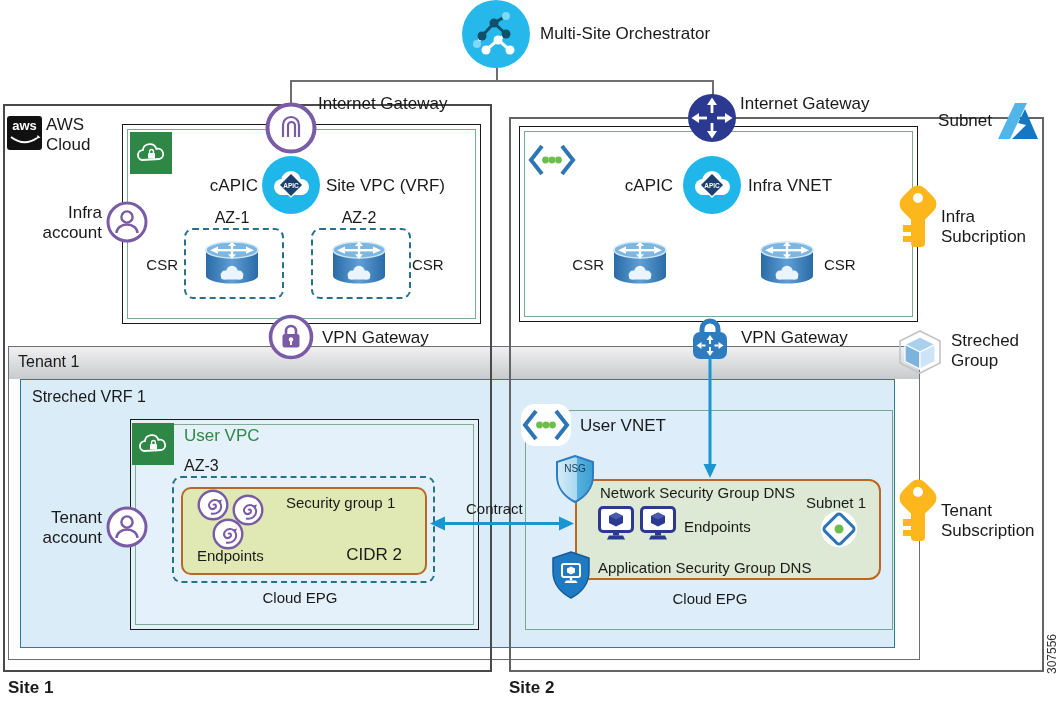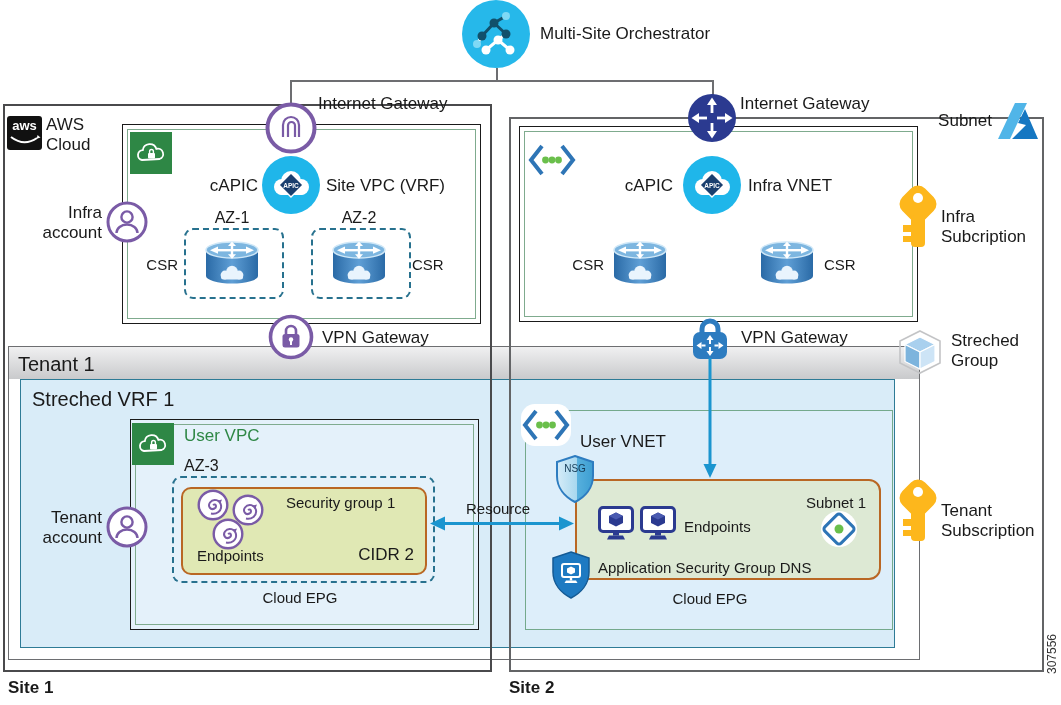--- a/index.html
+++ b/index.html
@@ -1,18 +1,18 @@
 <!DOCTYPE html>
 <html><head>
 <meta charset="utf-8">
 <style>
   html,body{margin:0;padding:0;background:#fff;}
   .stage{position:relative;width:1061px;height:705px;background:#fff;
          font-family:"Liberation Sans", sans-serif;color:#1a1a1a;overflow:hidden;}
-  .lbl{position:absolute;font-size:20px;line-height:1.15;white-space:nowrap;z-index:6;}
+  .lbl{position:absolute;font-size:16px;line-height:1.15;white-space:nowrap;z-index:6;}
   .big{font-size:17px;}
   .sm{font-size:16px;}
   .md{font-size:15px;}
   .bold{font-weight:bold;}
   .line{position:absolute;background:#6d6e71;z-index:1;}
   .sitebox{position:absolute;border:2px solid #55565a;background:transparent;z-index:5;}
   .infrabox{position:absolute;border:1.5px solid #1a1a1a;background:#fff;z-index:3;}
   .innergreen{position:absolute;inset:4px;border:1.5px solid #7fab8e;}
   .dashedbox{position:absolute;border:2px dashed #27718e;border-radius:9px;z-index:4;}
   .tenantbox{position:absolute;border:1.5px solid #6d6e71;z-index:1;}
@@ -211,21 +211,21 @@
     <path d="M25 10.5 l-5 1.2 3.2 3.4 z" fill="#7a5ba6"></path>
   </svg>
   <svg class="icon" style="left:212px;top:518px;" width="32" height="32" viewBox="0 0 32 32">
     <circle cx="16" cy="16" r="14.3" fill="#fff" stroke="#7a5ba6" stroke-width="2.4"></circle>
     <path d="M16 16 c3 -2 4 2 1.5 3.5 c-4 2.2 -7 -2.5 -4.5 -6 c3.4 -4.6 10 -2.6 11 2.8 c1 5.5 -4.5 9.5 -10 8.2" stroke="#7a5ba6" stroke-width="2" fill="none"></path>
     <path d="M25 10.5 l-5 1.2 3.2 3.4 z" fill="#7a5ba6"></path>
   </svg>
 
   <div class="lbl md" style="left:286px;top:494px;">Security group 1</div>
   <div class="lbl md" style="left:197px;top:547px;">Endpoints</div>
-  <div class="lbl big" style="left:334px;top:545px;width:80px;text-align:right;">CIDR 2</div>
+  <div class="lbl big" style="left:334px;top:545px;width:80px;text-align:center;">CIDR 2</div>
   <div class="lbl md" style="left:240px;top:589px;width:120px;text-align:center;">Cloud EPG</div>
 
   <div class="lbl big" style="left:24px;top:508px;width:78px;text-align:right;">
     <div>Tenant</div>
     <div>account</div>
   </div>
   <svg class="icon" style="left:106px;top:506px;" width="42" height="42" viewBox="0 0 42 42">
     <circle cx="21" cy="21" r="19" fill="#fff" stroke="#7a5ba6" stroke-width="3"></circle>
     <circle cx="21" cy="16" r="5.6" stroke="#7a5ba6" stroke-width="2.4" fill="none"></circle>
     <path d="M10.5 32 a10.5 8.5 0 0 1 21 0" stroke="#7a5ba6" stroke-width="2.4" fill="none"></path>
@@ -347,34 +347,35 @@
 
   <div class="uservnet" style="left:525px;top:410px;width:366px;height:218px;"></div>
   <svg class="icon" style="left:521px;top:404px;" width="50" height="42" viewBox="0 0 50 42">
     <rect x="0" y="0" width="50" height="42" rx="14" fill="#fff"></rect>
     <polyline points="15,7 4,21 15,35" stroke="#2e75b6" stroke-width="4" fill="none"></polyline>
     <polyline points="35,7 46,21 35,35" stroke="#2e75b6" stroke-width="4" fill="none"></polyline>
     <circle cx="18.5" cy="21" r="3.4" fill="#6abf4b"></circle>
       <circle cx="25" cy="21" r="3.4" fill="#6abf4b"></circle>
       <circle cx="31.5" cy="21" r="3.4" fill="#6abf4b"></circle>
   </svg>
-  <div class="lbl big" style="left:580px;top:432px;">User VNET</div>
+  <div class="lbl big" style="left:580px;top:416px;">User VNET</div>
 
   <svg class="arrow" style="left:700px;top:358px;" width="20" height="120" viewBox="0 0 20 120">
     <line x1="10" y1="0" x2="10" y2="108" stroke="#1b95cf" stroke-width="3"></line>
     <polygon points="10,120 3.5,106 16.5,106" fill="#1b95cf"></polygon>
   </svg>
 
   <div class="subnetbox" style="left:575px;top:479px;width:302px;height:97px;"></div>
 
   <svg class="icon" style="left:555px;top:455px;" width="40" height="48" viewBox="0 0 40 48">
     <path d="M20 1 L38 7 V21 C38 33 30 42 20 47 C10 42 2 33 2 21 V7 Z" fill="url(#nsgG)" stroke="#2d7cc0" stroke-width="2"></path>
     <text x="20" y="17" text-anchor="middle" font-size="10" fill="#143a56" font-family="Liberation Sans, sans-serif">NSG</text>
   </svg>
 
+  <div class="lbl md" style="left:600px;top:484px;">Network Security Group DNS</div>
 
   <svg class="icon" style="left:598px;top:506px;" width="36" height="34" viewBox="0 0 36 34">
     <rect x="1.5" y="1.5" width="33" height="24" rx="3.5" fill="#fff" stroke="#2b3a90" stroke-width="3"></rect>
     <polygon points="18,6.5 25,10 25,17 18,20.5 11,17 11,10" fill="#2b3a90"></polygon>
     <polygon points="18,6.5 25,10 18,13.5 11,10" fill="#4a5ab0"></polygon>
     <rect x="15" y="25.5" width="6" height="4" fill="#2b3a90"></rect>
     <polygon points="9,33.5 27,33.5 25,29.5 11,29.5" fill="#2b3a90"></polygon>
   </svg>
   <svg class="icon" style="left:640px;top:506px;" width="36" height="34" viewBox="0 0 36 34">
     <rect x="1.5" y="1.5" width="33" height="24" rx="3.5" fill="#fff" stroke="#2b3a90" stroke-width="3"></rect>
@@ -407,21 +408,21 @@
     <circle cx="22" cy="13" r="5" fill="#fff"></circle>
     <rect x="15" y="30" width="14" height="32" rx="4" fill="#fdb71c"></rect>
     <rect x="7" y="40" width="10" height="7" fill="#fdb71c"></rect>
     <rect x="7" y="51" width="10" height="6" fill="#fdb71c"></rect>
   </svg>
   <div class="lbl big" style="left:941px;top:501px;">
     <div>Tenant</div>
     <div>Subscription</div>
   </div>
 
-  <div class="lbl md" style="left:466px;top:500px;">Resource</div>
+  <div class="lbl md" style="left:466px;top:500px;">Contract</div>
   <svg class="arrow" style="left:430px;top:514px;" width="144" height="19" viewBox="0 0 144 19">
     <line x1="12" y1="9.5" x2="132" y2="9.5" stroke="#1b95cf" stroke-width="3"></line>
     <polygon points="0,9.5 15,2.5 15,16.5" fill="#1b95cf"></polygon>
     <polygon points="144,9.5 129,2.5 129,16.5" fill="#1b95cf"></polygon>
   </svg>
 
   <div class="lbl big bold" style="left:8px;top:678px;">Site 1</div>
   <div class="lbl big bold" style="left:509px;top:678px;">Site 2</div>
 
   <div class="figid">307556</div>

